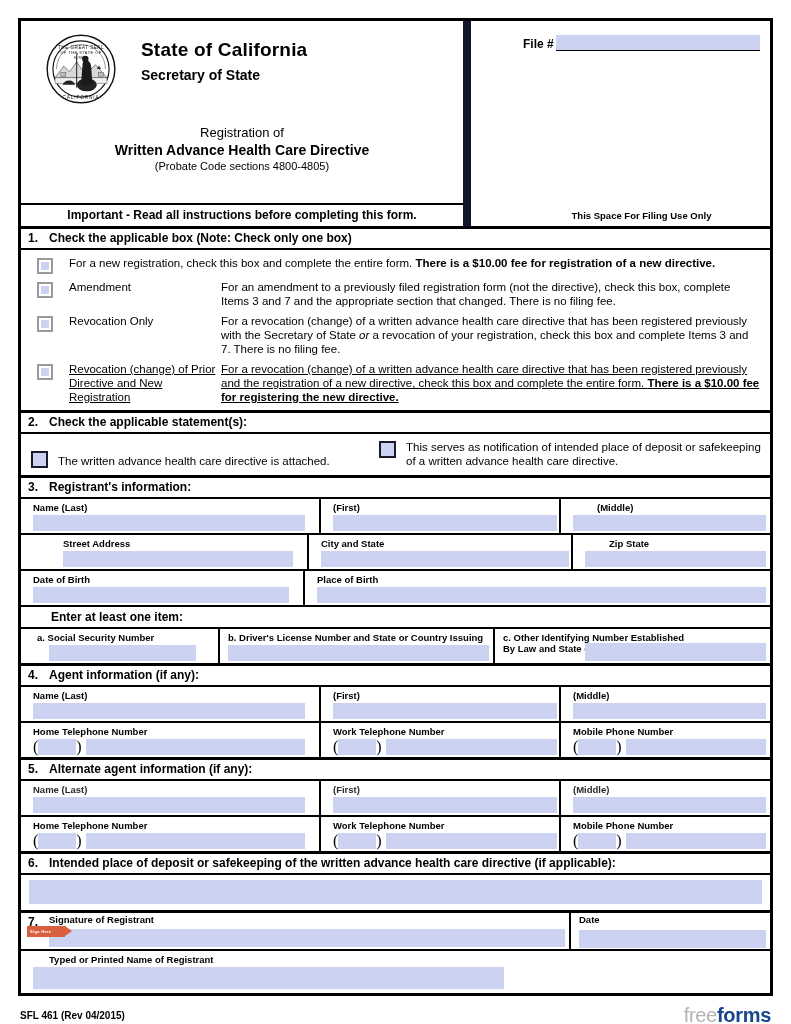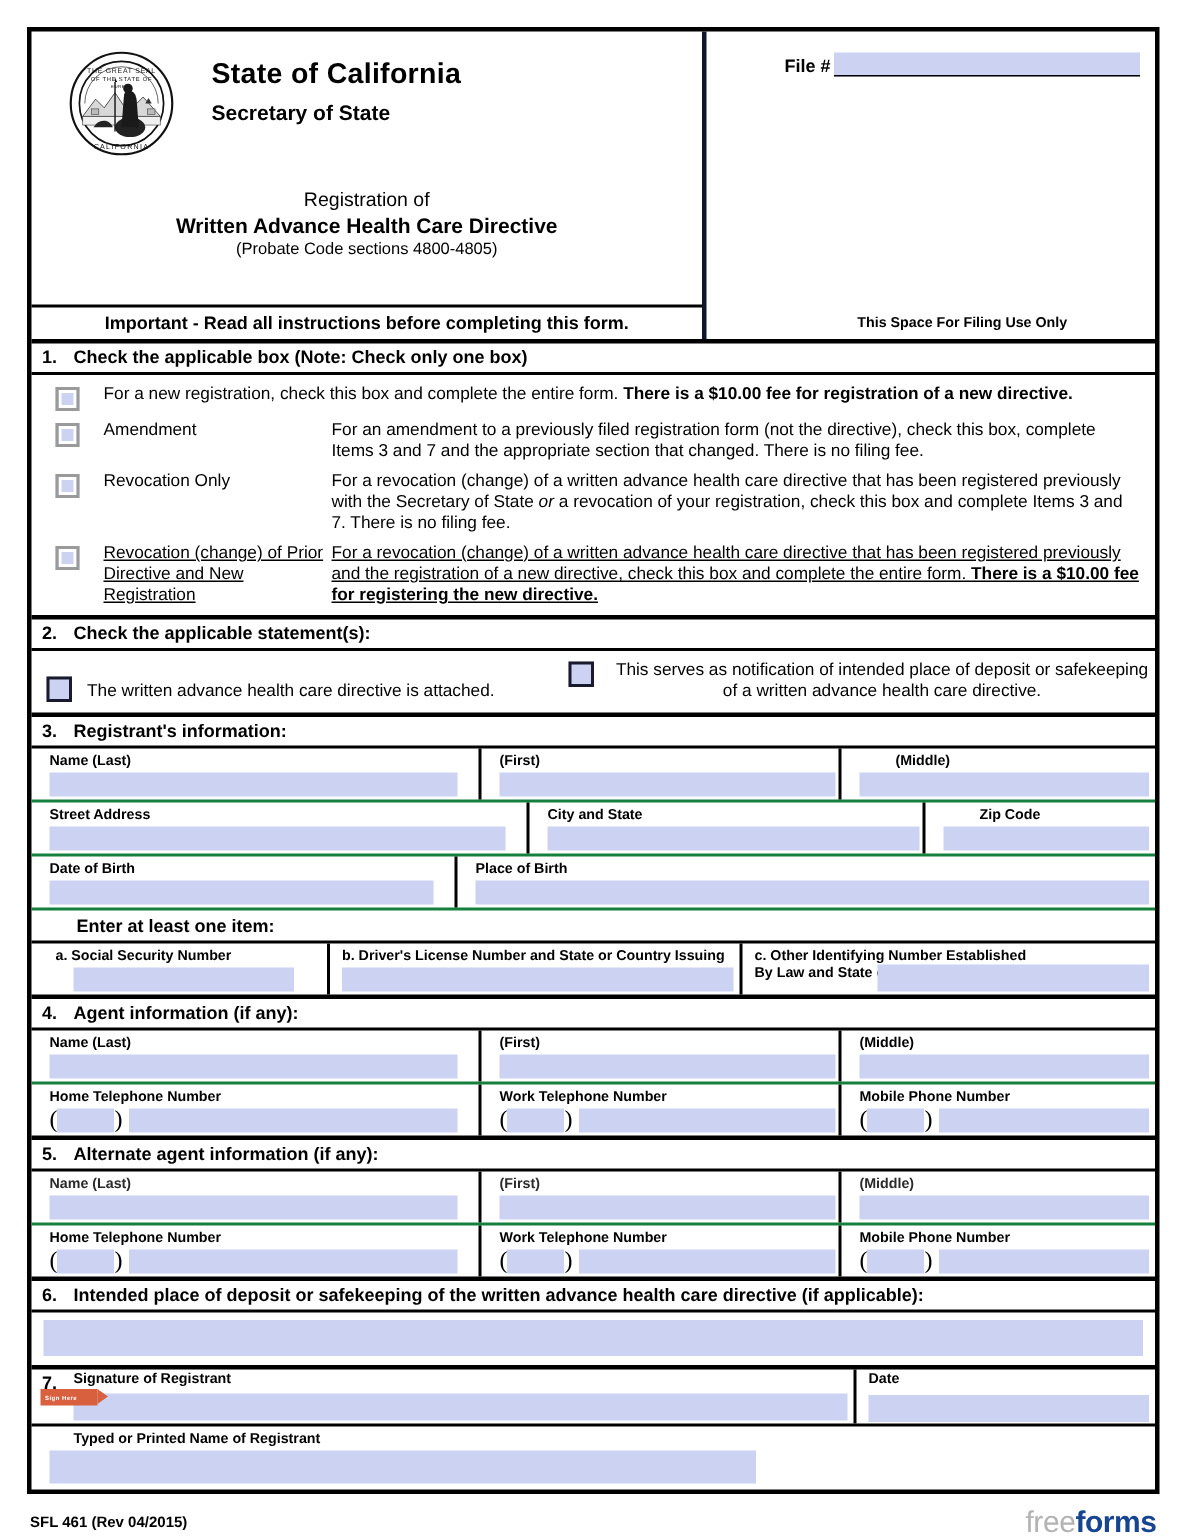--- a/index.html
+++ b/index.html
@@ -17,21 +17,21 @@
 
   .form-outer {
     border: 3px solid #000;
     width: 755px;
   }
 
   
   .header { display: flex; border-bottom: 3px solid #000; }
   .header-left {
     width: 450px;
-    border-right: 3px solid #0f172a;
+    border-right: 8px solid #0f172a;
     display: flex; flex-direction: column;
   }
   .hl-top { display: flex; padding: 8px 0 4px 0; height: 100px; }
   .seal-wrap { width: 120px; display:flex; justify-content:center; align-items:flex-start; padding-top:4px;}
   .seal { width: 72px; height: 72px; }
   .title-wrap { flex:1; padding-top: 10px; }
   .t1 { font-size: 19px; font-weight: bold; letter-spacing: .2px; }
   .t2 { font-size: 14px; font-weight: bold; margin-top: 6px; }
   .hl-mid { text-align: center; padding: 4px 0 0 0; height: 82px; }
   .t3 { font-size: 13px; font-weight: normal; }
@@ -74,30 +74,30 @@
   }
   .s1-name { width: 152px; font-size: 11.5px; line-height: 14px; }
   .s1-desc { flex: 1; font-size: 11.5px; line-height: 14px; padding-right: 10px; }
   .b { font-weight: bold; }
   .i { font-style: italic; }
 
   
   .s2-body { display:flex; padding: 6px 0 7px 0; border-bottom: 3px solid #000; }
   .s2-item { display:flex; }
   .s2-item.one { width: 350px; padding-left: 10px; align-items: flex-end; }
-  .s2-item.two { flex:1; padding-left: 8px; text-align: center; }
+  .s2-item.two { flex:1; padding-left: 8px; }
   .cbflat {
     width: 17px; height: 17px; flex: none;
     background: #ccd2f2; border: 2px solid #1a1a2e;
     margin-right: 10px; margin-top: 1px;
   }
   .s2-text { font-size: 11.5px; line-height: 14px; }
 
   
-  .grid-row { display: flex; border-bottom: 2px solid #15803d; }
+  .grid-row { display: flex; border-bottom: 2px solid #000000; }
   .gcell { border-right: 2px solid #000; padding: 2px 0 2px 0; }
   .gcell.nb { border-right: none; }
   .glabel { font-size: 9.5px; font-weight: bold; padding: 1px 0 2px 12px; line-height: 11px; }
   .glabel.light { font-weight: bold; color: #2a2a2a; }
   .ginput { background:#ccd2f2; height: 16px; margin-left: 12px; }
 
   
   .sub-head {
     font-size: 12px; font-weight: bold;
     padding: 3px 0 3px 30px;
@@ -262,30 +262,30 @@
         <div class="glabel">(First)</div>
         <div class="ginput" style="margin-right:2px;"></div>
       </div>
       <div class="gcell nb" style="flex:1;">
         <div class="glabel" style="padding-left:36px;">(Middle)</div>
         <div class="ginput" style="margin-right:4px;"></div>
       </div>
     </div>
 
     <div class="grid-row">
-      <div class="gcell" style="width:332px;">
+      <div class="gcell" style="width:288px;padding-left:30px;">
         <div class="glabel">Street Address</div>
         <div class="ginput" style="margin-right:14px;"></div>
       </div>
       <div class="gcell" style="width:264px;">
         <div class="glabel">City and State</div>
         <div class="ginput" style="margin-right:2px;"></div>
       </div>
       <div class="gcell nb" style="flex:1;">
-        <div class="glabel" style="padding-left:36px;">Zip Code</div>
+        <div class="glabel" style="padding-left:36px;">Zip State</div>
         <div class="ginput" style="margin-right:4px;"></div>
       </div>
     </div>
 
     <div class="grid-row">
       <div class="gcell" style="width:284px;">
         <div class="glabel">Date of Birth</div>
         <div class="ginput" style="margin-right:14px;"></div>
       </div>
       <div class="gcell nb" style="flex:1;">

